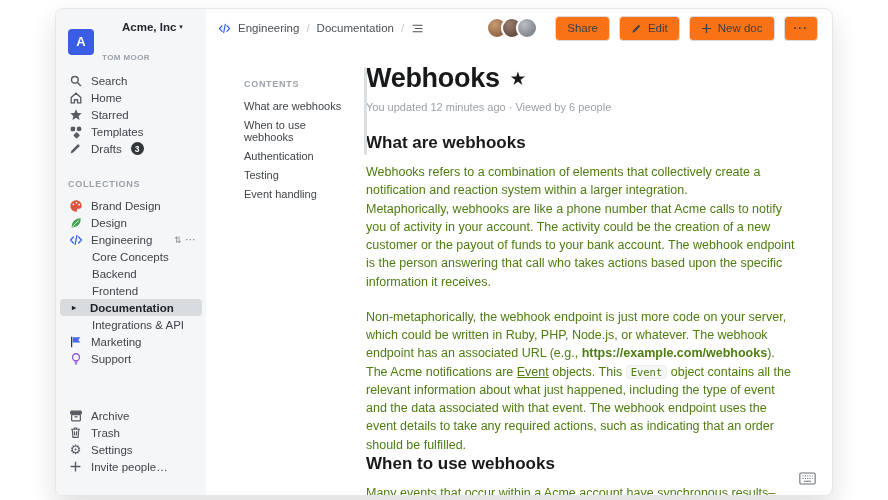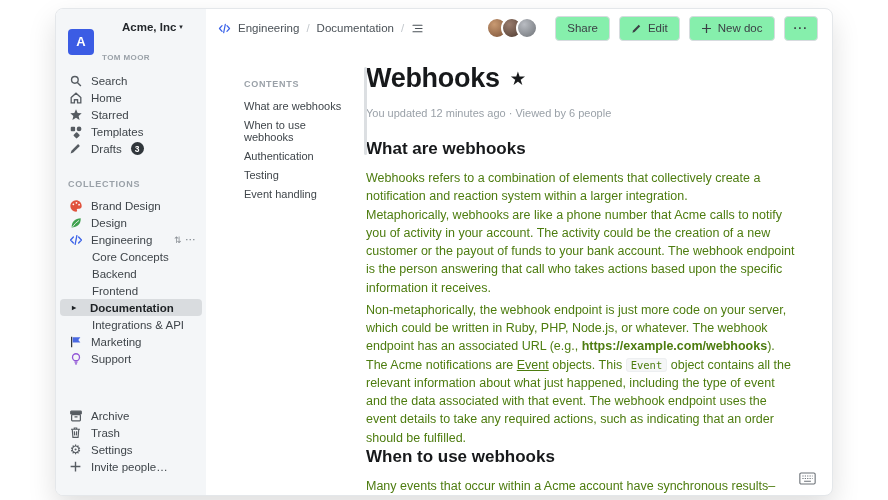--- a/index.html
+++ b/index.html
@@ -40,37 +40,37 @@
   .breadcrumb { display:flex; align-items:center; gap:7px; font-size:11.5px; color:#4a5157; }
   .crumb-sep { color:#c2c7cc; }
   .topbar-right { display:flex; align-items:center; }
   .avatars { display:flex; margin-right:8px; }
   .tav { width:22px; height:22px; border-radius:50%; border:2px solid #fff; margin-left:-7px; }
   .tav:first-child { margin-left:0; }
   .tav1 { background:radial-gradient(circle at 35% 30%, #c99a72, #7a5136); }
   .tav2 { background:radial-gradient(circle at 35% 30%, #9a7d6e, #4e3a30); }
   .tav3 { background:radial-gradient(circle at 35% 30%, #b9bcc2, #6e7277); }
   .btn { display:inline-flex; align-items:center; gap:6px; height:25px; padding:0 11px;
-         background:#86efac; border:1px solid #d7dbdf; border-radius:4px; font-size:11.5px;
+         background:#f97316; border:1px solid #d7dbdf; border-radius:4px; font-size:11.5px;
          color:#3b4045; margin-left:9px; cursor:pointer; font-family:inherit; }
   .btn-more { padding:0 9px; font-weight:bold; letter-spacing:1px; }
 
   .content { flex:1; position:relative; display:flex; min-height:0; }
   .toc { width:138px; flex-shrink:0; padding:32px 0 0 38px; }
   .toc-label { font-size:9px; font-weight:bold; letter-spacing:.7px; color:#9aa1a8; margin-bottom:11px; }
   .toc-item { font-size:11px; color:#3f454a; margin-bottom:7px; cursor:pointer; }
   .vscrollbar { position:absolute; left:158px; top:20px; width:3px; height:88px; background:#dcdfe2; border-radius:2px; }
 
   .doc { flex:1; padding:16px 36px 0 22px; min-width:0; overflow:hidden; }
-  .doc h1 { font-size:27px; color:#17191b; display:flex; align-items:center; gap:11px; margin-bottom:13px; letter-spacing:-.3px; }
+  .doc h1 { font-size:27px; color:#17191b; display:flex; align-items:center; gap:11px; margin-bottom:7px; letter-spacing:-.3px; }
   .title-star { font-size:16px; color:#17191b; cursor:pointer; }
   .meta { font-size:11px; color:#9aa1a8; margin-bottom:20px; }
   .doc h2 { font-size:17px; color:#17191b; margin:0 0 10px; }
   .doc p { font-size:12.5px; line-height:1.46; color:#4d7c0f; }
-  .doc p.gap { margin-top:4px; }
+  .doc p.gap { margin-top:17px; }
   .sec2 { margin-top:26px; }
   .run-bold { font-weight:bold; }
   .run-link { text-decoration:underline; cursor:pointer; }
   .run-code { font-family:"DejaVu Sans Mono", monospace; font-size:10.5px; background:#f5f6f7;
               border:1px solid #edeff1; border-radius:3px; padding:0 4px; }
 
   .kbd-help { position:absolute; right:16px; bottom:10px; color:#6b7177; cursor:pointer; }
   svg { display:block; }
 </style>
 </head>

